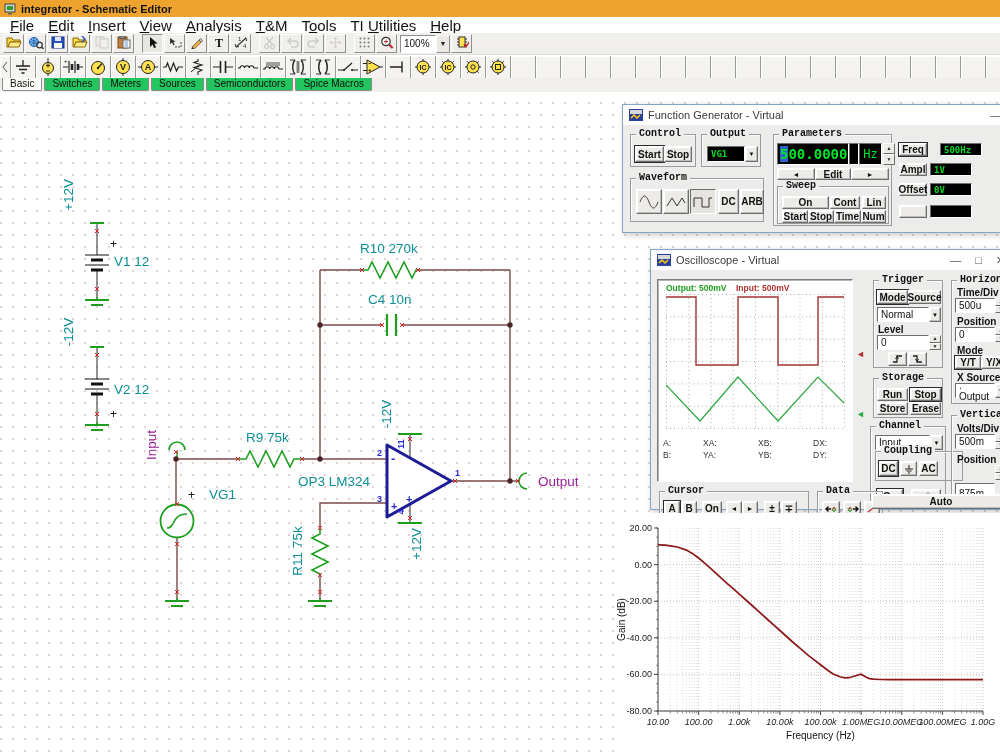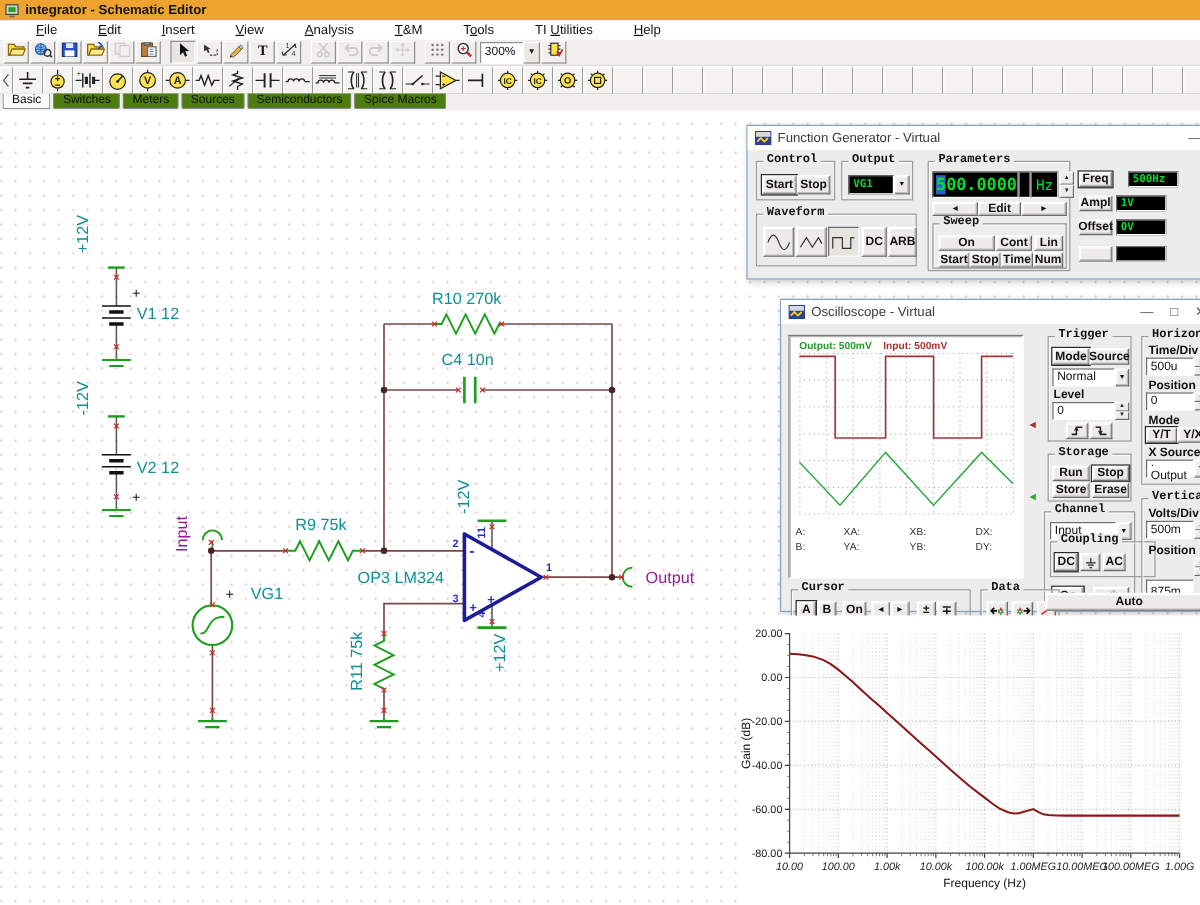--- a/index.html
+++ b/index.html
@@ -5,39 +5,39 @@
   * { margin:0; padding:0; box-sizing:border-box; }
   html,body { width:1000px; height:754px; overflow:hidden; }
   body { position:relative; font-family:"Liberation Sans",sans-serif; background:#fff; }
 
   
   .titlebar { position:absolute; left:0; top:0; width:1000px; height:17px; background:#eda32d;
     display:flex; align-items:center; gap:5px; padding-left:4px; }
   .titlebar .t { font-size:11px; font-weight:bold; color:#141414; }
   .menubar { position:absolute; left:0; top:17px; width:1000px; height:16px; background:#ffffff;
     display:flex; align-items:center; padding-left:4px; }
-  .menu-item { font-size:11px; color:#111; padding:1px 8px 1px 6px; cursor:default;margin-left:20px; }
+  .menu-item { font-size:15px; color:#111; padding:1px 8px 1px 6px; cursor:default; }
   .toolbar { position:absolute; left:0; top:33px; width:1000px; height:22px; background:#f0efec;
     display:flex; align-items:center; padding-left:3px; gap:1px; border-bottom:1px solid #dcdcdc; }
   .tbtn { width:21px; height:19px; display:flex; align-items:center; justify-content:center;
     background:#f0efec; border:1px solid; border-color:#fdfdfd #8f8f8f #8f8f8f #fdfdfd; }
   .tbtn.pressed { border-color:#8f8f8f #fdfdfd #fdfdfd #8f8f8f; background:#e7e6e1; }
   .tbtn.disabled svg { opacity:.35; }
   .tsep { width:6px; }
   .zoombox { display:flex; align-items:center; height:18px; margin-left:2px; }
   .zoombox .zval { width:36px; height:18px; background:#fff; border:1px solid;
     border-color:#8f8f8f #fdfdfd #fdfdfd #8f8f8f; font-size:10px; display:flex; align-items:center; padding-left:3px; color:#111; }
   .zoombox .zdd { width:14px; height:18px; background:#ece9e4; border:1px solid; border-color:#fdfdfd #8f8f8f #8f8f8f #fdfdfd;
     font-size:7px; display:flex; align-items:center; justify-content:center; color:#222; }
   .comprow { position:absolute; left:0; top:55px; width:1000px; height:23px; background:#f2f1ed; display:flex; border-top:1px solid #fff; }
   .cbtn { width:25px; height:23px; flex:0 0 auto; display:flex; align-items:center; justify-content:center;
     background:#f4f3ef; border-right:1px solid #9a9a9a; border-bottom:1px solid #8a8a8a; box-shadow:inset 1px 1px 0 #fff; }
   .cbtn.chev { width:11px; }
   .tabsrow { position:absolute; left:0; top:78px; width:1000px; height:14px; background:#f0efec; display:flex; gap:2px; padding-left:2px; }
-  .tab { font-size:10px; color:#111; padding:0 7px; background:#4d7c0f; border:1px solid #8a8a8a; border-top:none;
+  .tab { font-size:10px; color:#111; padding:0 7px; background:#22c55e; border:1px solid #8a8a8a; border-top:none;
     border-radius:0 0 2px 2px; line-height:12px; height:13px; }
   .tab.active { background:#fafaf7; font-weight:normal; }
 
   
   .canvas { position:absolute; left:0; top:92px; width:1000px; height:662px; background:#fff;
     background-image:radial-gradient(circle, #e4d2d2 0.9px, transparent 1.1px); background-size:12px 12px; background-position:7px 5px; }
   .chartpanel { position:absolute; left:615px; top:421px; width:385px; height:241px; background:#fff; }
 
   
   .vwin { position:absolute; background:#ececea; border:1px solid #84a4c6; box-shadow:2px 2px 6px rgba(0,0,0,.22); }
@@ -215,21 +215,21 @@
         </svg></span>
     </div>
     <div class="tbtn">
       <span><svg width="14" height="13" viewBox="0 0 14 13">
           <circle cx="6" cy="5.5" r="4.2" fill="#fff" stroke="#333" stroke-width="1.2"></circle>
           <path d="M4 5.5 H8 M6 3.5 V7.5" stroke="#c03030"></path>
           <path d="M9.2 8.6 L12.6 12" stroke="#c03030" stroke-width="2.2"></path>
         </svg></span>
     </div>
     <div class="zoombox">
-      <div class="zval">300%</div>
+      <div class="zval">100%</div>
       <div class="zdd">▼</div>
     </div>
     <div class="tbtn">
       <span><svg width="14" height="14" viewBox="0 0 14 14">
           <rect x="4" y="2" width="6" height="10" fill="#ffe24d" stroke="#333"></rect>
           <path d="M2 4 H4 M2 7 H4 M2 10 H4 M10 4 H12 M10 7 H12 M10 10 H12" stroke="#333"></path>
           <path d="M9 9 L11 12 L14 7" stroke="#c02020" fill="none" stroke-width="1.4"></path>
         </svg></span>
     </div>
   </div>

